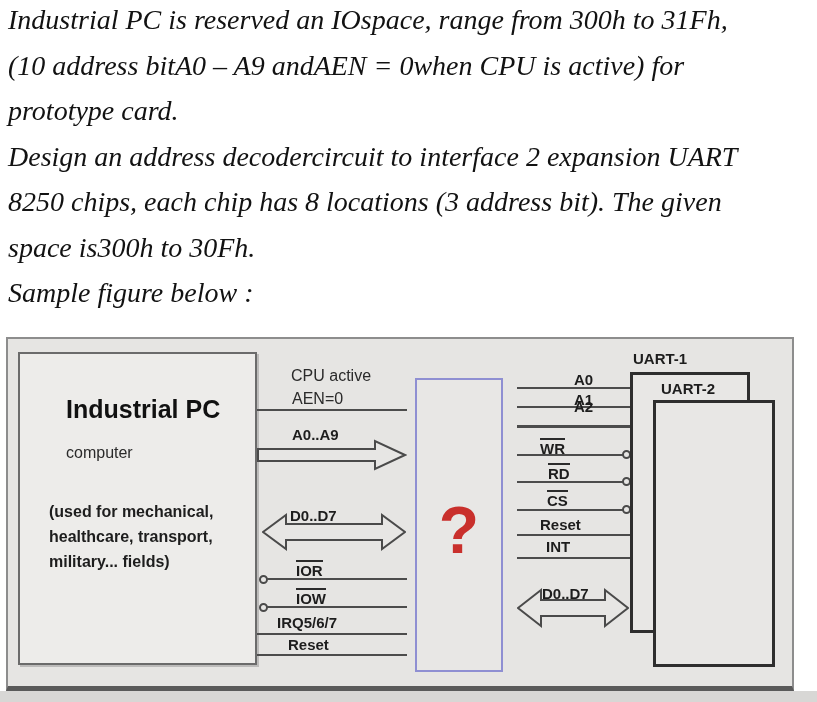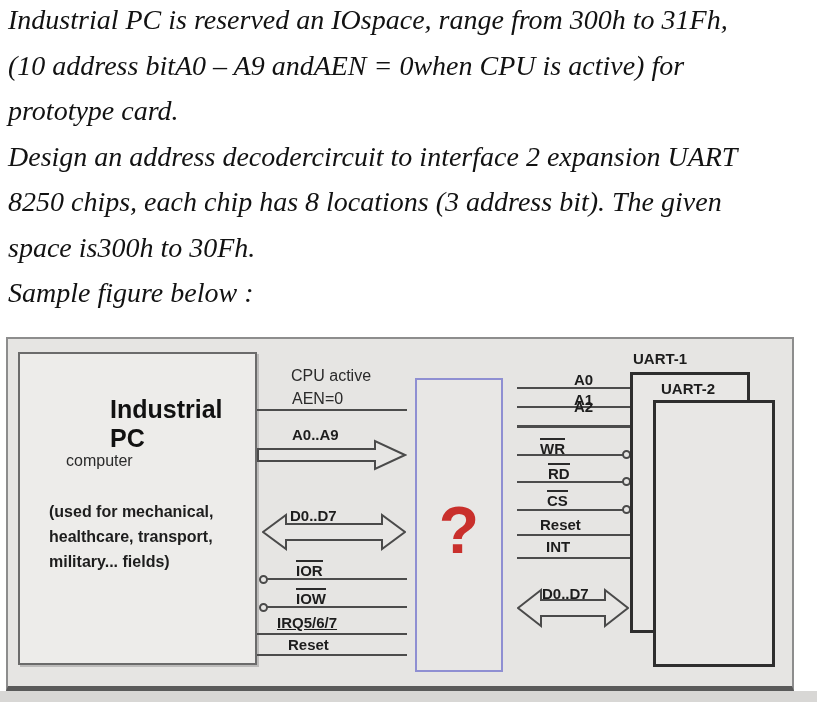--- a/index.html
+++ b/index.html
@@ -45,21 +45,21 @@
   }
   .lb{
     position:absolute;font-size:15px;font-weight:bold;color:#1d1d1d;line-height:1.1;
     white-space:nowrap;
   }
   .lbr{
     position:absolute;font-size:15px;font-weight:normal;color:#2a2a2a;line-height:1.1;
     white-space:nowrap;
   }
   .ovl{display:inline-block;border-top:2px solid #2b2b2b;padding-top:1px;}
-  .pc-title{position:absolute;left:46px;top:41px;font-size:25px;font-weight:bold;color:#111;margin-left:44px;}
+  .pc-title{position:absolute;left:46px;top:41px;font-size:25px;font-weight:bold;color:#111;}
   .pc-sub{position:absolute;font-size:16px;font-weight:normal;color:#2a2a2a;white-space:nowrap;}
   .pc-use{position:absolute;font-size:16px;font-weight:bold;color:#1d1d1d;white-space:nowrap;}
   .arrow-svg{position:absolute;}
 </style>
 </head>
 <body>
 
 <div class="ptext">
   <div class="tline">Industrial PC is reserved an IOspace, range from 300h to 31Fh,</div>
   <div class="tline">(10 address bitA0 – A9 andAEN = 0when CPU is active) for</div>
@@ -67,21 +67,21 @@
   <div class="tline">Design an address decodercircuit to interface 2 expansion UART</div>
   <div class="tline">8250 chips, each chip has 8 locations (3 address bit). The given</div>
   <div class="tline">space is300h to 30Fh.</div>
   <div class="tline">Sample figure below :</div>
 </div>
 
 <div class="figure">
 
   <div class="pc-box">
     <div class="pc-title">Industrial PC</div>
-    <div class="pc-sub" style="left:46px;top:98px;">computer</div>
+    <div class="pc-sub" style="left:46px;top:90px;">computer</div>
     <div class="pc-use" style="left:29px;top:174px;">healthcare, transport,</div>
     <div class="pc-use" style="left:29px;top:149px;">(used for mechanical,</div>
     <div class="pc-use" style="left:29px;top:199px;">military... fields)</div>
   </div>
 
   <div class="lbr" style="left:283px;top:28px;font-size:16px;">CPU active</div>
   <div class="lbr" style="left:284px;top:51px;font-size:16px;">AEN=0</div>
   <div class="hl" style="left:249px;top:70px;width:150px;"></div>
 
   <div class="lb" style="left:284px;top:88px;">A0..A9</div>
@@ -96,21 +96,21 @@
 
   <div class="bub" style="left:251px;top:236px;"></div>
   <div class="hl" style="left:259px;top:239px;width:140px;"></div>
   <div class="lb" style="left:288px;top:221px;"><span class="ovl">IOR</span></div>
 
   <div class="bub" style="left:251px;top:264px;"></div>
   <div class="hl" style="left:259px;top:267px;width:140px;"></div>
   <div class="lb" style="left:288px;top:249px;"><span class="ovl">IOW</span></div>
 
   <div class="hl" style="left:249px;top:294px;width:150px;"></div>
-  <div class="lb" style="left:269px;top:276px;text-decoration:underline;">IRQ5/6/7</div>
+  <div class="lb" style="left:269px;top:276px;">IRQ5/6/7</div>
 
   <div class="hl" style="left:249px;top:315px;width:150px;"></div>
   <div class="lb" style="left:280px;top:298px;">Reset</div>
 
   <div class="decoder-box"></div>
   <div class="qmark">?</div>
 
   <div class="hl" style="left:509px;top:48px;width:113px;"></div>
   <div class="lb" style="left:566px;top:33px;">A0</div>
   <div class="hl" style="left:509px;top:67px;width:113px;"></div>

